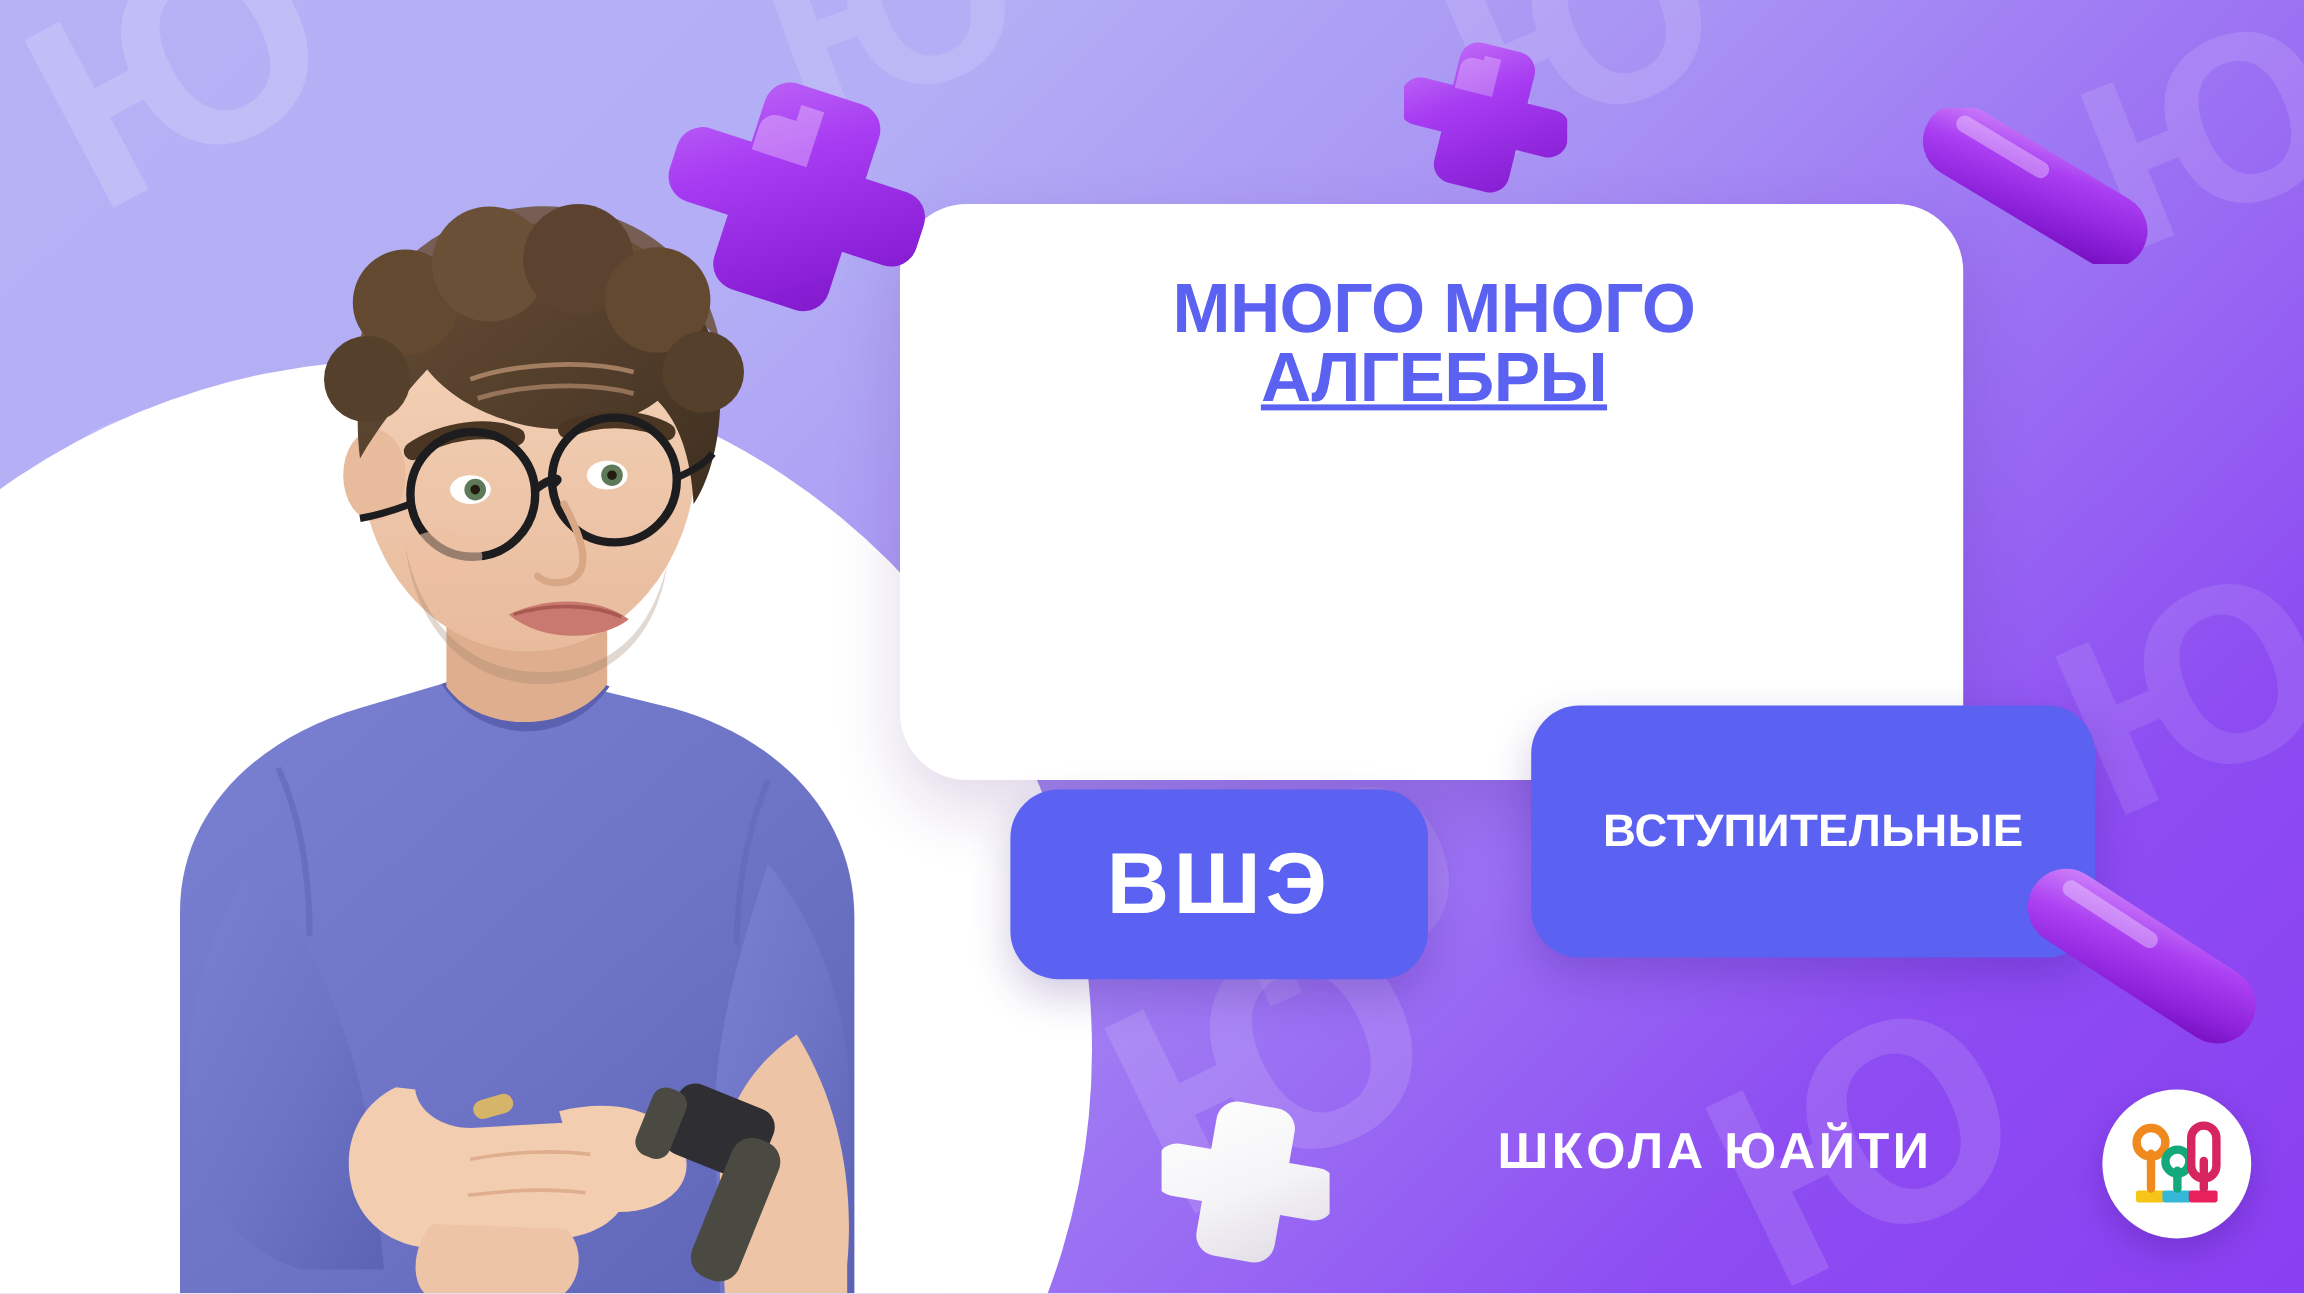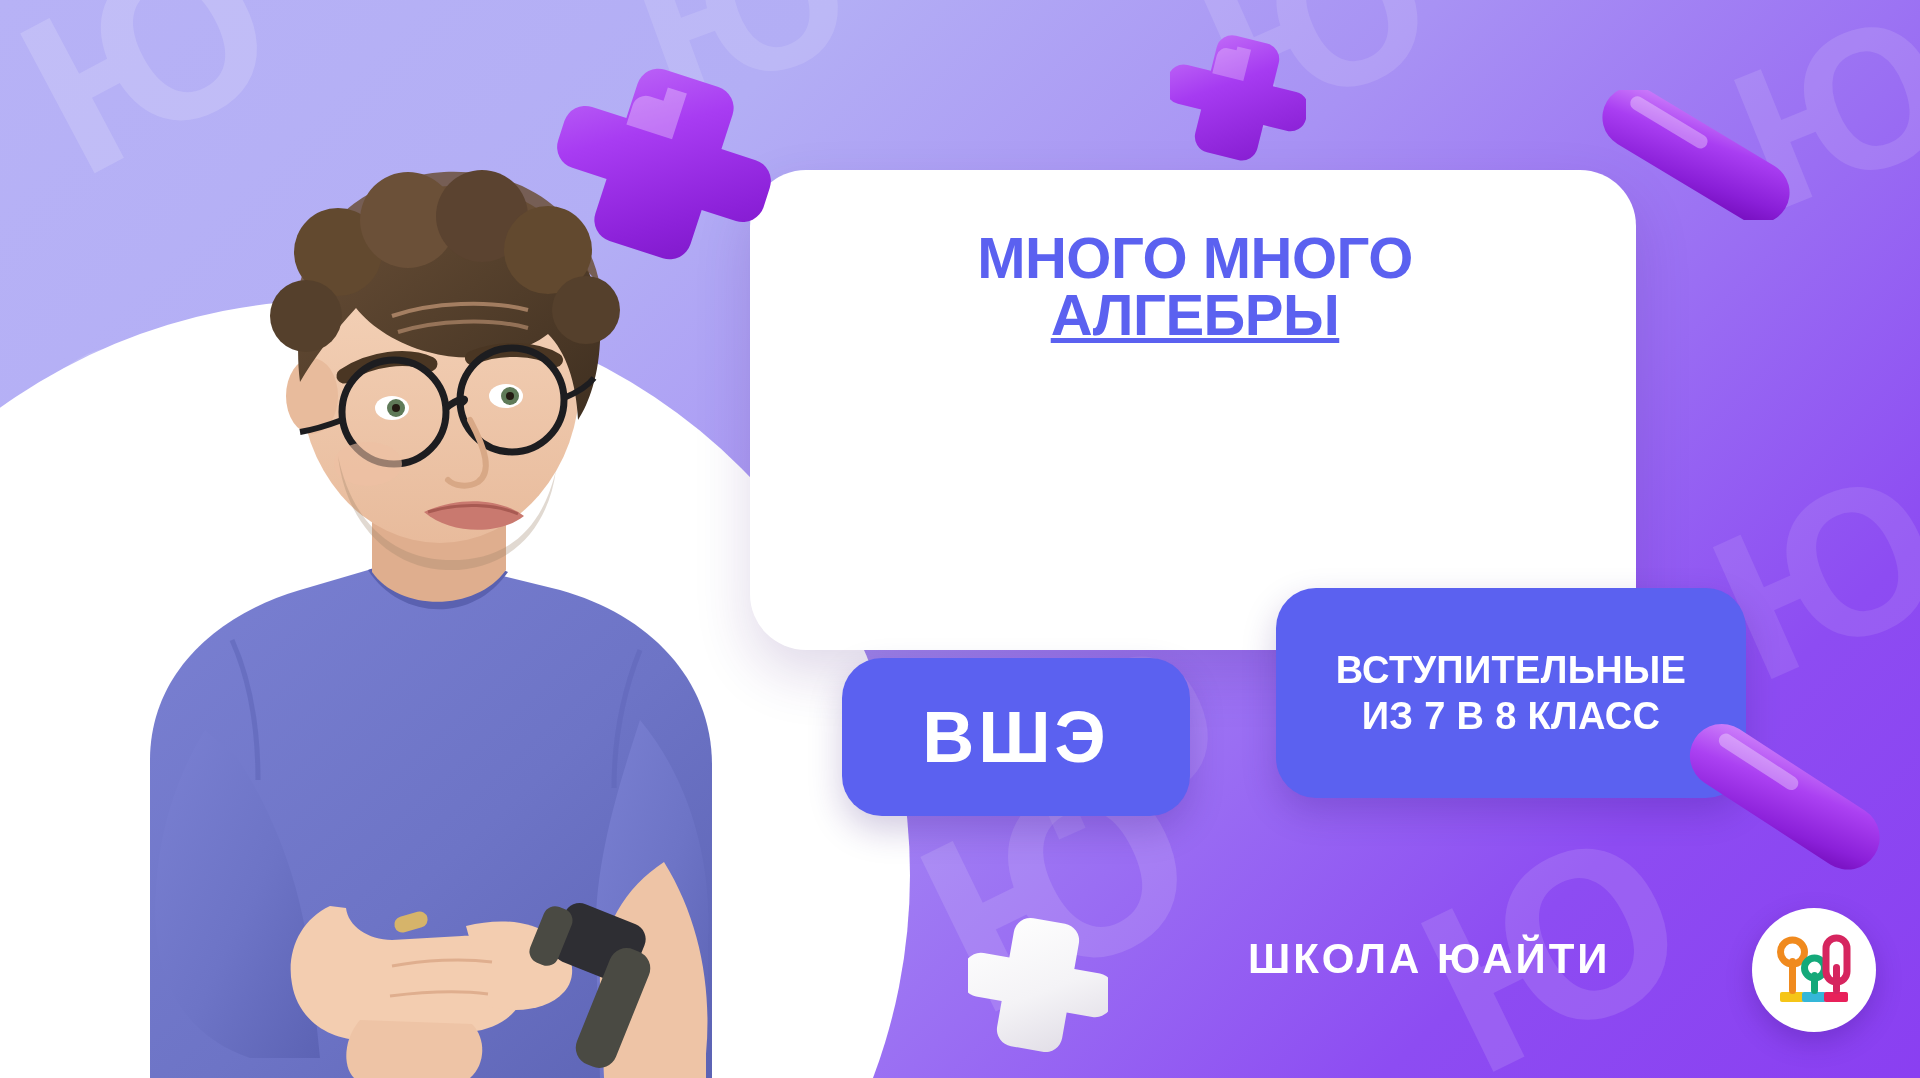--- a/index.html
+++ b/index.html
@@ -246,21 +246,20 @@
     <span>МНОГО МНОГО</span>
     <span class="line2">АЛГЕБРЫ</span>
   </div>
 
   <div class="badge badge-vshe">
     <span>ВШЭ</span>
   </div>
   <div class="badge badge-exam">
     <span>
       <span>ВСТУПИТЕЛЬНЫЕ</span><br>
-      <span>ИЗ 7 В 8 КЛАСС</span>
     </span>
   </div>
 
   <div class="shape" style="left:552px; top:56px; width:224px; height:216px;">
     <svg width="224" height="216" viewBox="0 0 224 216">
       <defs>
         <linearGradient id="crossG1" x1="0.1" y1="0" x2="0.9" y2="1">
           <stop offset="0%" stop-color="#c06ef8"></stop>
           <stop offset="35%" stop-color="#a83cf2"></stop>
           <stop offset="75%" stop-color="#8c21d9"></stop>

